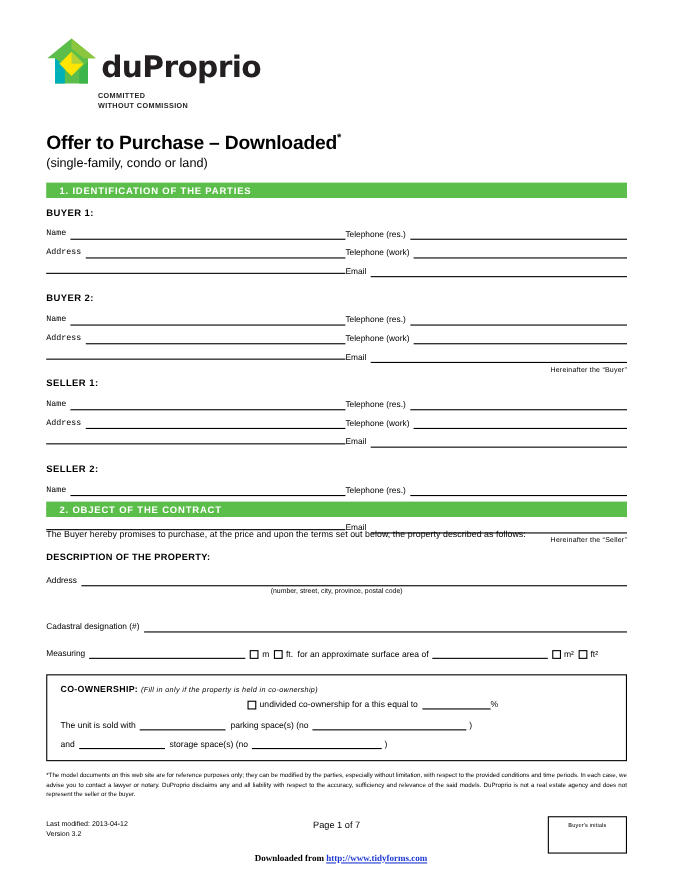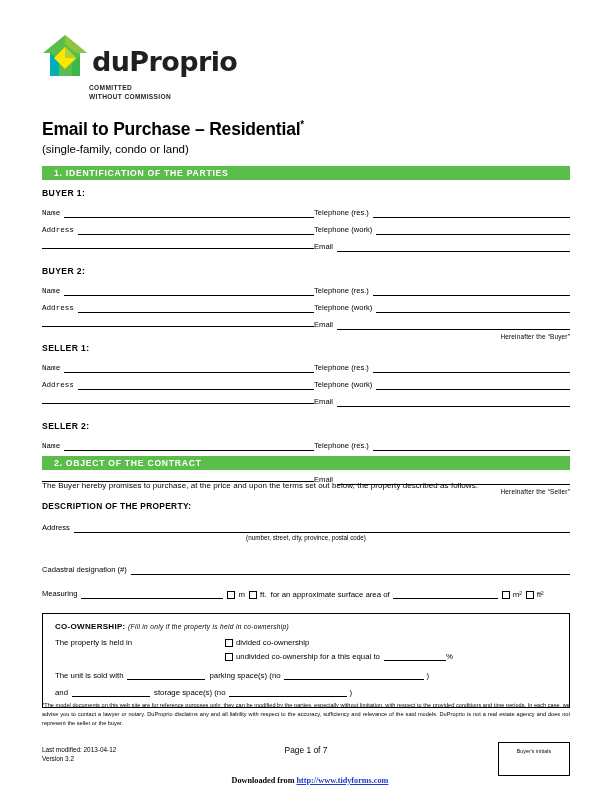--- a/index.html
+++ b/index.html
@@ -161,21 +161,21 @@
       </span>
       <span class="logo-word">duProprio</span>
     </div>
     <div class="logo-tag">
       <div>COMMITTED</div>
       <div>WITHOUT COMMISSION</div>
     </div>
   </div>
 
   <div class="doc-title">
-    <span>Email to Purchase – Residential</span><sup>*</sup>
+    <span>Offer to Purchase – Downloaded</span><sup>*</sup>
   </div>
   <div class="doc-subtitle">(single-family, condo or land)</div>
 
   <div style="position:absolute;left:42px;top:166px;">
     <div class="section-bar">1. IDENTIFICATION OF THE PARTIES</div>
 
     <div style="margin-top:8px;">
       <div class="party-label">BUYER 1:</div>
       <div class="cols" style="margin-top:6px;">
         <div class="col-l">
@@ -334,25 +334,20 @@
       <span class="cbx"></span>
       <span>ft²</span>
     </div>
 
     <div class="coown-box" style="margin-top:14px;">
       <div class="coown-title">
         <span>CO-OWNERSHIP:</span>
         <i>(Fill in only if the property is held in co-ownership)</i>
       </div>
 
-      <div class="coown-row">
-        <span class="coown-left">The property is held in</span>
-        <span class="cbx" style="margin-left:0;"></span>
-        <span>divided co-ownership</span>
-      </div>
 
       <div class="coown-row" style="margin-top:5px;">
         <span class="coown-left"></span>
         <span class="cbx" style="margin-left:0;"></span>
         <span>undivided co-ownership for a this equal to</span>
         <span class="rule" style="max-width:62px;margin-left:4px;"></span>
         <span>%</span>
       </div>
 
       <div class="coown-row" style="margin-top:10px;">

